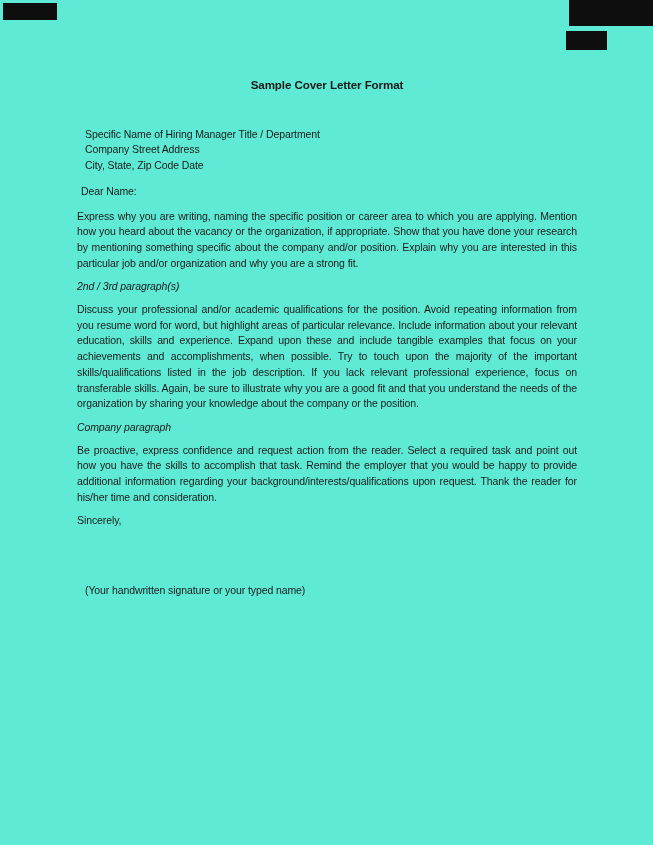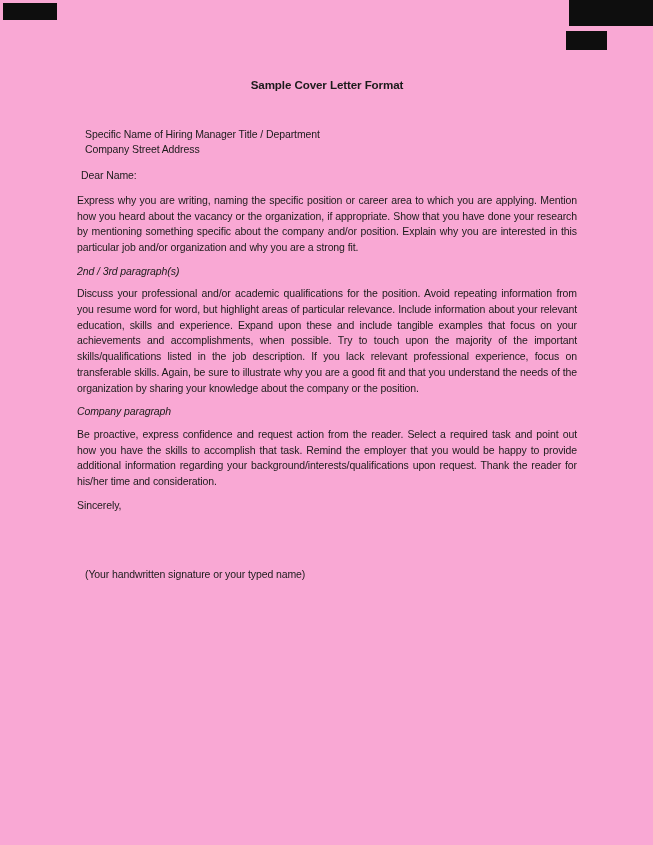--- a/index.html
+++ b/index.html
@@ -4,21 +4,21 @@
 <style>
   html, body {
     margin: 0;
     padding: 0;
     background: #ffffff;
   }
   .page {
     position: relative;
     width: 653px;
     height: 845px;
-    background: #f9a8d4;
+    background: #5eead4;
     overflow: hidden;
     font-family: "Liberation Sans", "DejaVu Sans", sans-serif;
     color: #1b1b1b;
   }
   .artifact {
     position: absolute;
     background: #0e0e0e;
   }
   .artifact-tl  { left: 3px;   top: 3px;  width: 54px; height: 17px; }
   .artifact-tr  { left: 569px; top: 0;    width: 84px; height: 26px; }
@@ -62,20 +62,21 @@
   <div class="artifact artifact-tr" style="background-color: rgb(14, 14, 14);"></div>
   <div class="artifact artifact-tr2" style="background-color: rgb(14, 14, 14);"></div>
 
   <div class="content">
 
     <h1 class="title">Sample Cover Letter Format</h1>
 
     <div class="recipient">
       <p class="recipient-line">Specific Name of Hiring Manager Title / Department</p>
       <p class="recipient-line">Company Street Address</p>
+      <p class="recipient-line">City, State, Zip Code Date</p>
     </div>
 
     <p class="salutation">Dear Name:</p>
 
     <p class="section-body">Express why you are writing, naming the specific position or career area to which you are applying. Mention how you heard about the vacancy or the organization, if appropriate. Show that you have done your research by mentioning something specific about the company and/or position. Explain why you are interested in this particular job and/or organization and why you are a strong fit.</p>
 
     <p class="section-heading">2nd / 3rd paragraph(s)</p>
     <p class="section-body">Discuss your professional and/or academic qualifications for the position. Avoid repeating information from you resume word for word, but highlight areas of particular relevance. Include information about your relevant education, skills and experience. Expand upon these and include tangible examples that focus on your achievements and accomplishments, when possible. Try to touch upon the majority of the important skills/qualifications listed in the job description. If you lack relevant professional experience, focus on transferable skills. Again, be sure to illustrate why you are a good fit and that you understand the needs of the organization by sharing your knowledge about the company or the position.</p>
 
     <p class="section-heading">Company paragraph</p>

